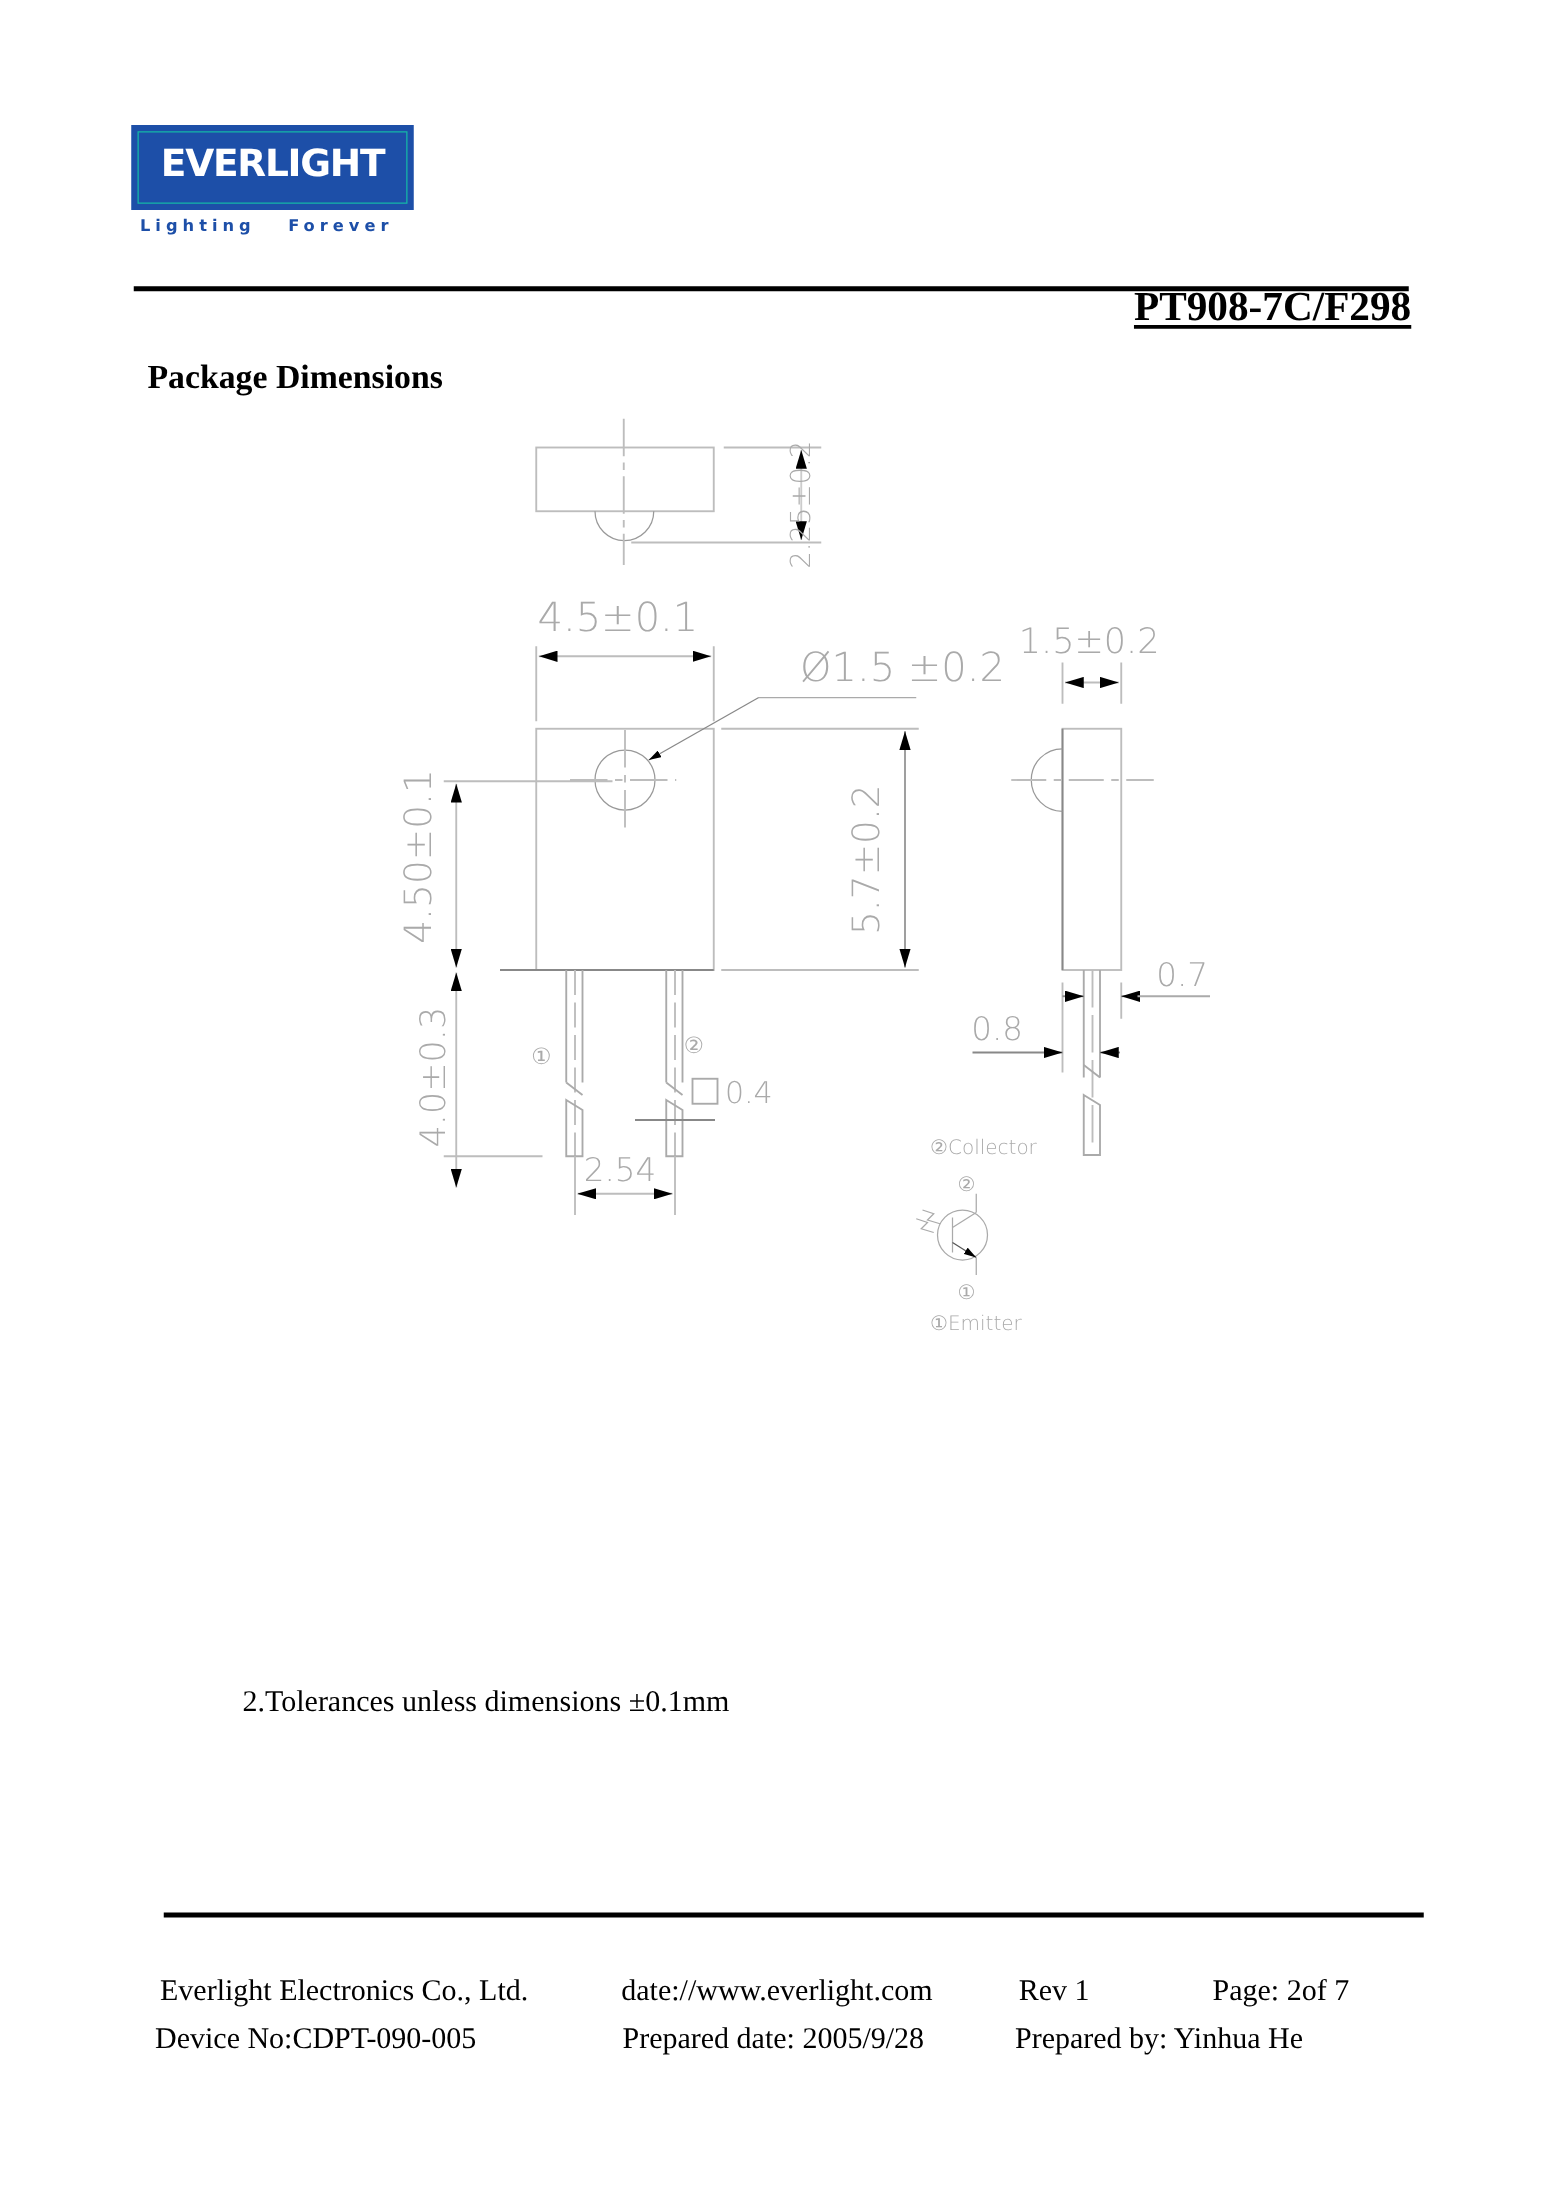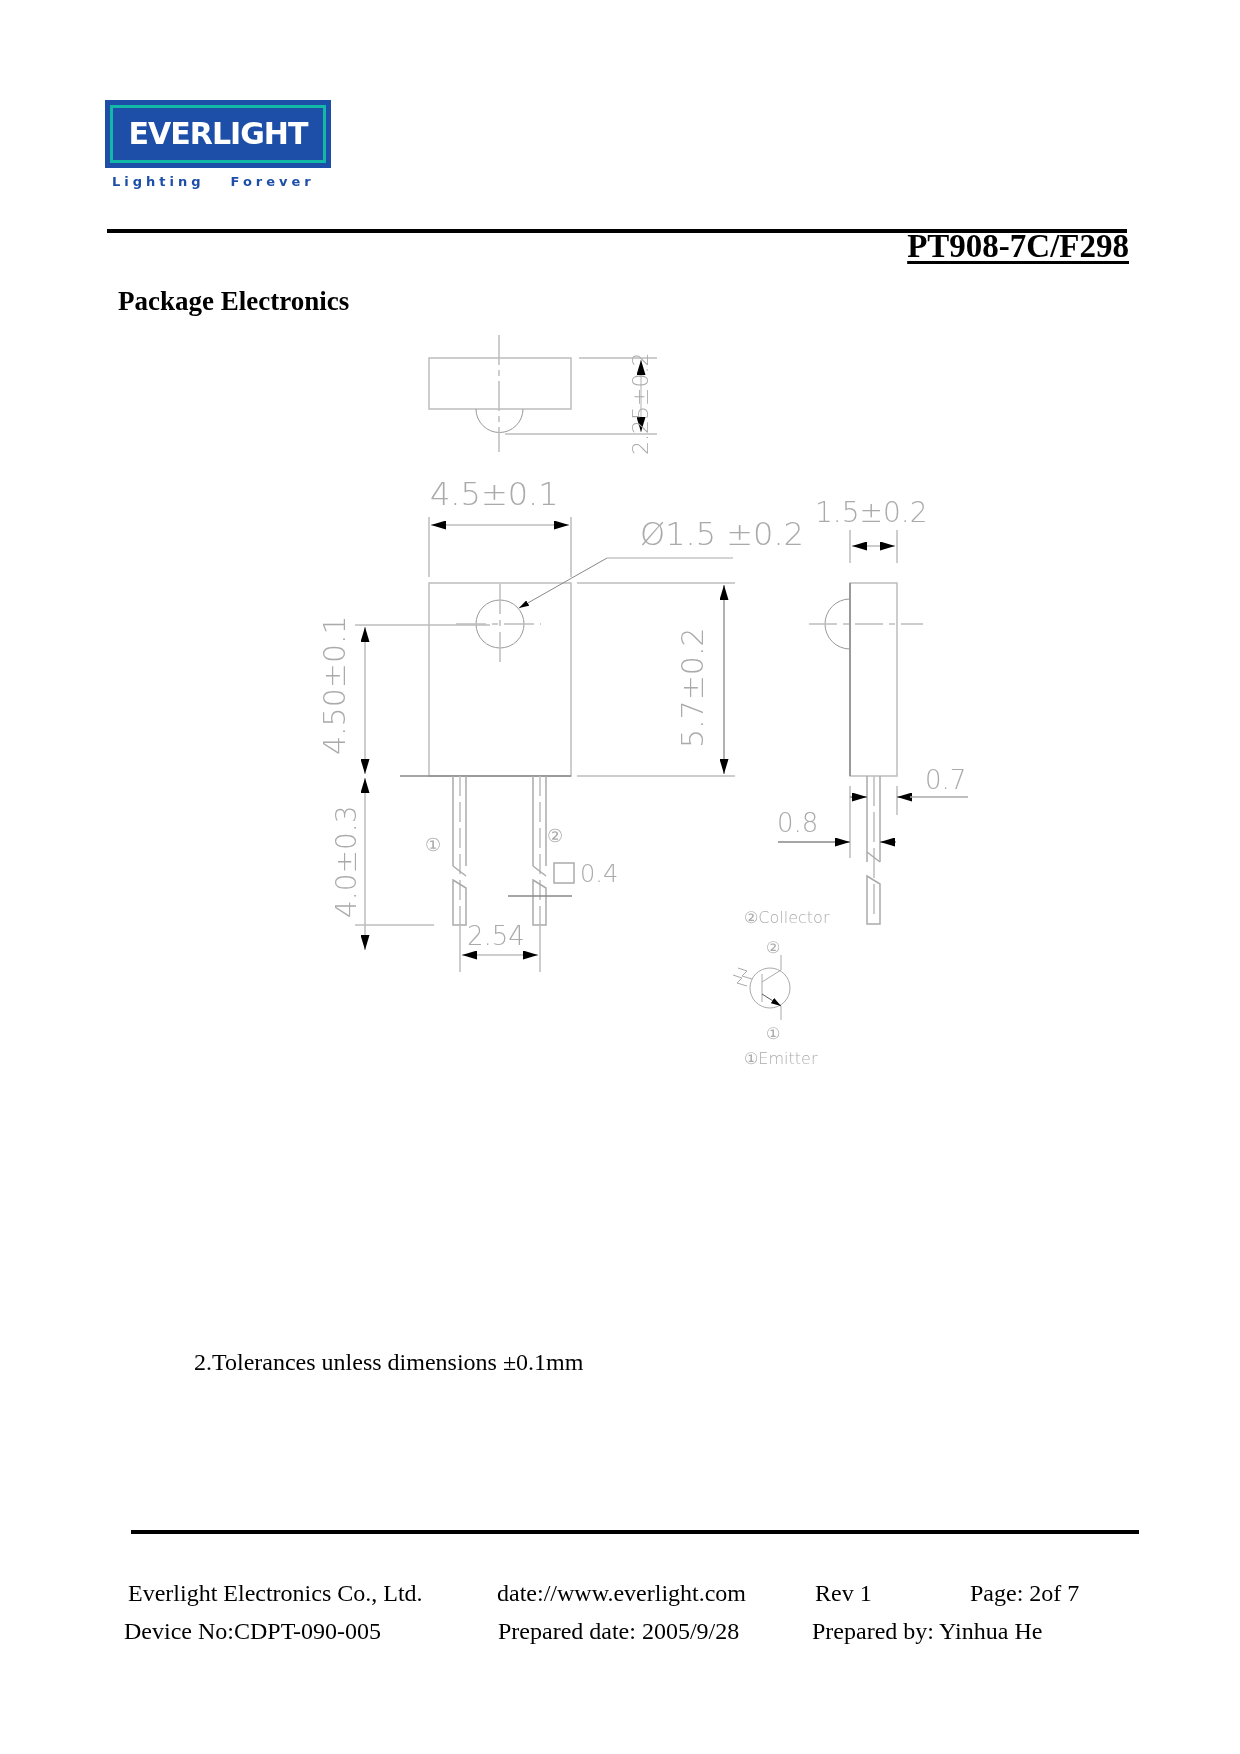--- a/index.html
+++ b/index.html
@@ -1,19 +1,19 @@
 <!DOCTYPE html>
 <html><head>
 <meta charset="utf-8">
 <style>
   html, body { margin:0; padding:0; background:#ffffff; }
   body { width:1240px; height:1754px; position:relative; overflow:hidden; font-family:"Liberation Serif", serif; color:#000; }
   .abs { position:absolute; }
   .logo-box { left:105px; top:100px; width:226px; height:68px; background:#1d4fa8; }
-  .logo-inner { position:absolute; left:5px; top:5px; right:5px; bottom:5px; border:3px solid #14b8a6; }
+  .logo-inner { position:absolute; left:5px; top:5px; right:5px; bottom:5px; border:1px solid #14b8a6; }
   .logo-text { position:absolute; left:0; right:0; top:8px; text-align:center; color:#fff; font-family:"DejaVu Sans", sans-serif; font-weight:bold; font-size:30px; letter-spacing:-1px; }
   .tagline { left:112px; top:174px; color:#1d4fa8; font-family:"DejaVu Sans", sans-serif; font-weight:bold; font-size:13px; letter-spacing:4px; }
   .tagline span { margin-right:26px;text-align:center; }
   .rule-top { left:107px; top:229px; width:1020px; height:4px; background:#000; }
   .part-no { right:111px; top:228px; font-size:33px; font-weight:bold; text-decoration:underline; text-underline-offset:4px; }
   .section-title { left:118px; top:286px; font-size:27px; font-weight:bold; }
   .drawing { left:0; top:0; width:1240px; height:1754px; pointer-events:none; }
   .notes { left:118px; top:1345px; font-size:24px; line-height:35px; }
   .notes .lbl { font-weight:bold; }
   .notes .n2 { padding-left:76px;font-family:Liberation Serif, serif; }
@@ -26,21 +26,21 @@
 <div class="abs logo-box">
   <div class="logo-inner">
     <div class="logo-text">EVERLIGHT</div>
   </div>
 </div>
 <div class="abs tagline">
   <span>Lighting</span><span>Forever</span>
 </div>
 <div class="abs rule-top"></div>
 <div class="abs part-no">PT908-7C/F298</div>
-<div class="abs section-title">Package Electronics</div>
+<div class="abs section-title">Package Dimensions</div>
 
 <svg class="abs drawing" viewBox="0 0 1240 1754" xmlns="http://www.w3.org/2000/svg">
   <defs>
     <marker id="arr" markerWidth="10" markerHeight="6" refX="10" refY="3" orient="auto">
       <path d="M0,0 L10,3 L0,6 z" fill="#000"></path>
     </marker>
     <marker id="arrs" markerWidth="10" markerHeight="6" refX="0" refY="3" orient="auto">
       <path d="M10,0 L0,3 L10,6 z" fill="#000"></path>
     </marker>
   </defs>

